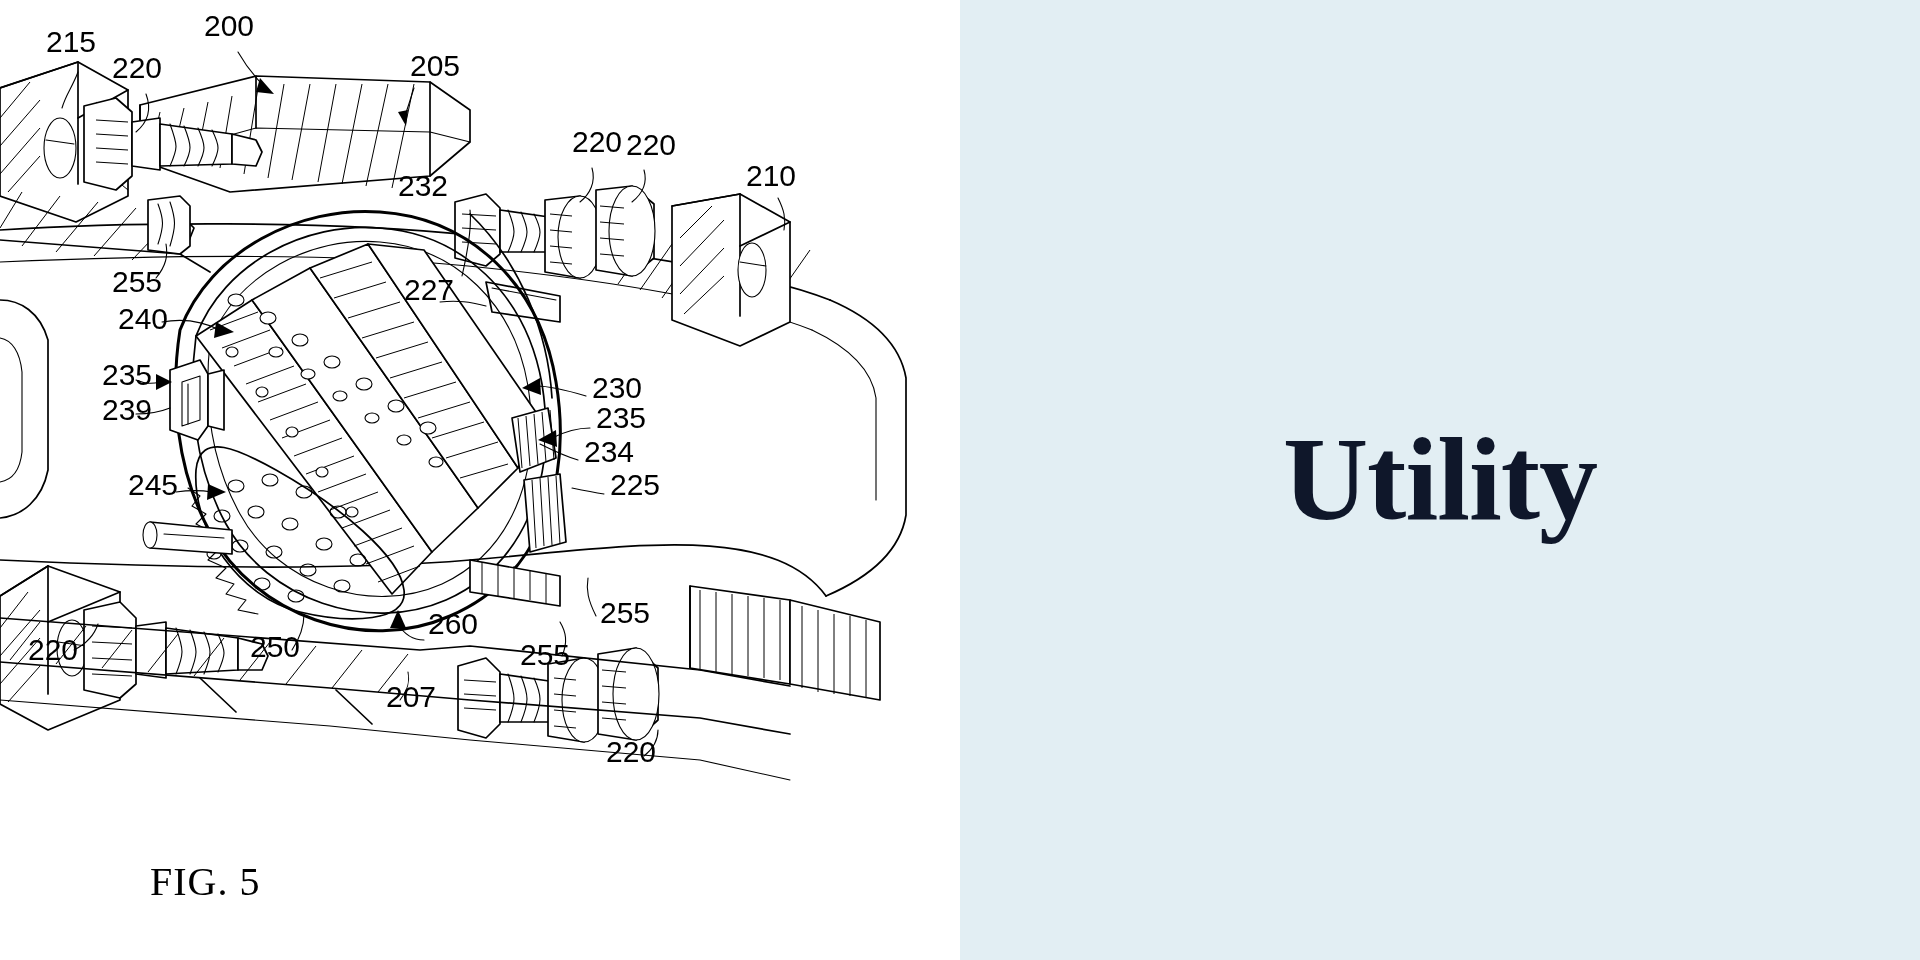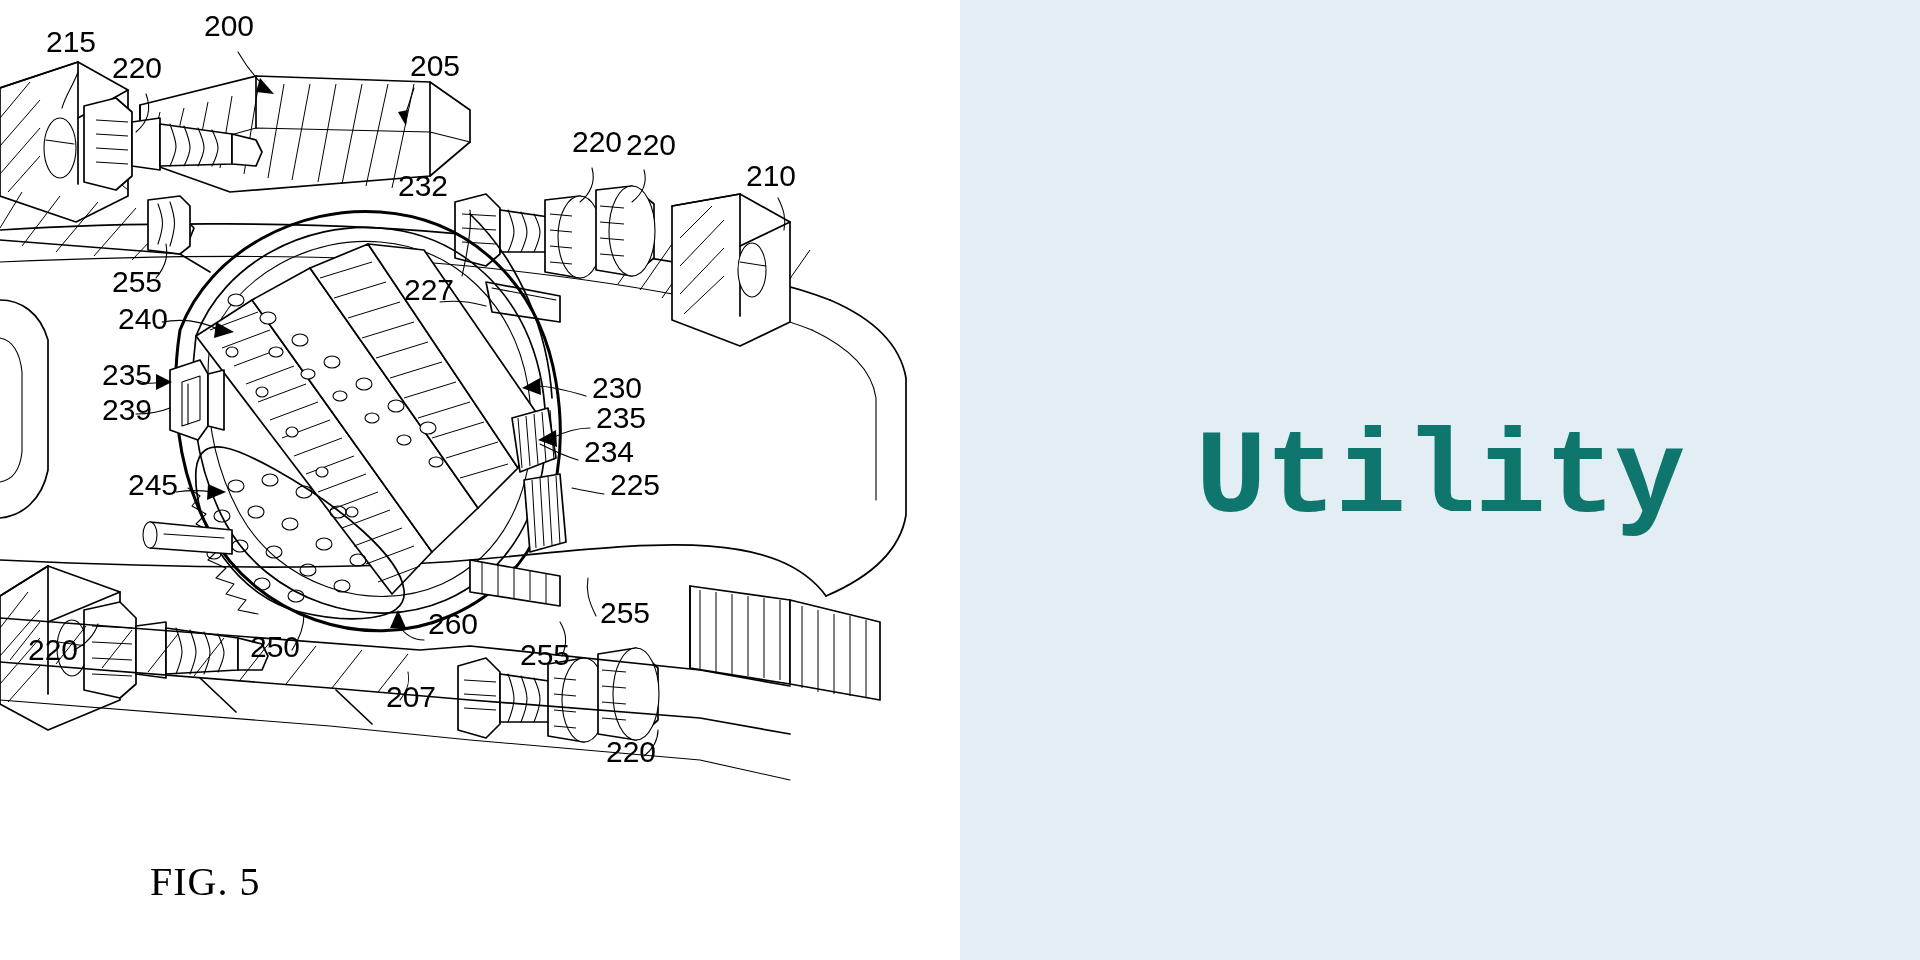--- a/index.html
+++ b/index.html
@@ -47,22 +47,22 @@
     justify-content: center;
   }
   #heading-block {
     text-align: center;
     padding: 0 60px;
     box-sizing: border-box;
     width: 100%;
   }
   .heading-line {
     display: block;
-    color: #0f766e;
-    font-family: Liberation Mono, monospace;
+    color: #0f172a;
+    font-family: Liberation Serif, serif;
     font-weight: bold;
     font-size: 118px;
     line-height: 1.14;
     letter-spacing: -1px;
     white-space: nowrap;
   }
   
   .ln  { fill: none; stroke: #000; stroke-width: 1.7; stroke-linecap: round; stroke-linejoin: round; }
   .lnt { fill: none; stroke: #000; stroke-width: 1.1; stroke-linecap: round; stroke-linejoin: round; }
   .lnh { fill: none; stroke: #000; stroke-width: 1.0; stroke-linecap: butt; }

